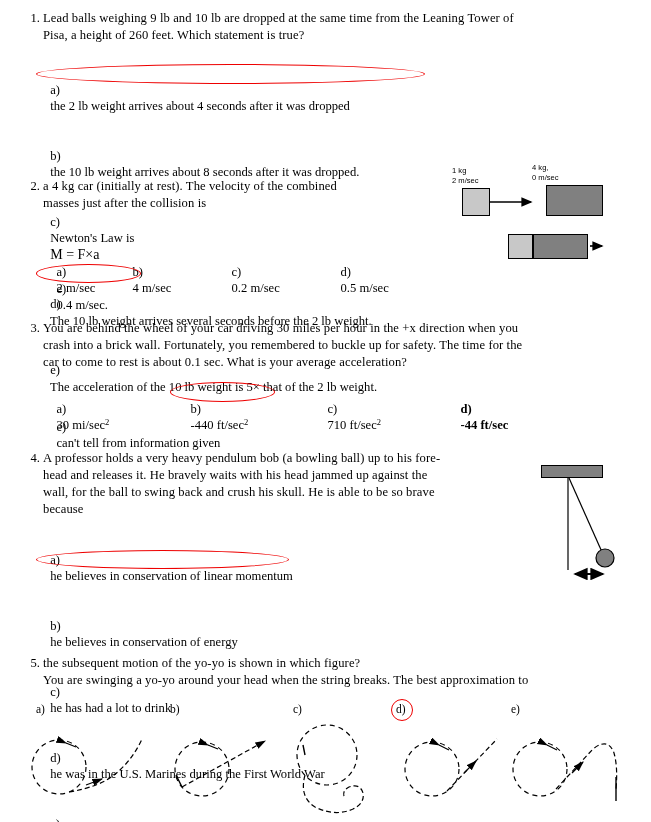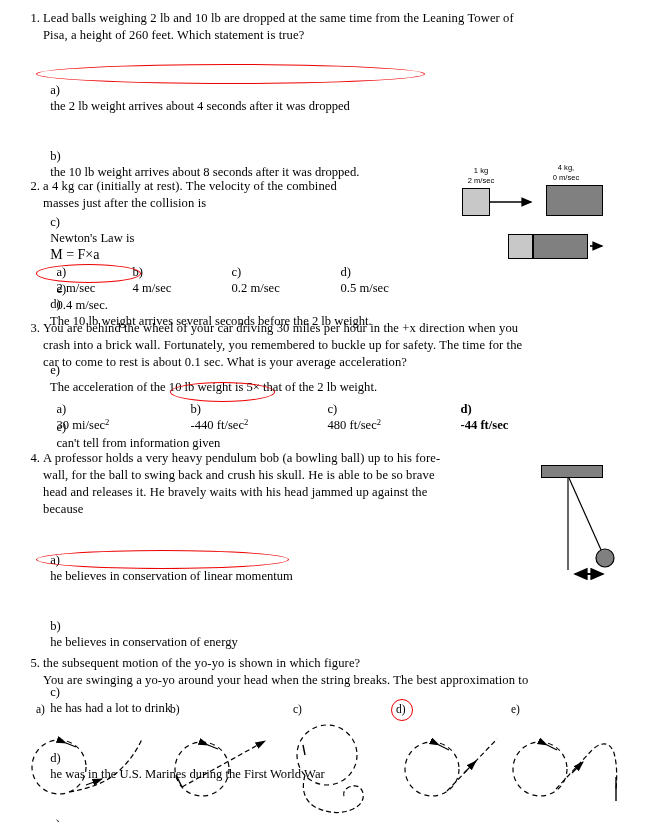--- a/index.html
+++ b/index.html
@@ -98,41 +98,41 @@
   .box {
     position: absolute;
     border: 1px solid #000000;
     box-sizing: border-box;
   }
   .lbl {
     position: absolute;
     font-family: "Liberation Sans", "DejaVu Sans", sans-serif;
     font-size: 7.6px;
     line-height: 9.5px;
-    text-align: center;
+    text-align: left;
     white-space: pre;
     color: #000;
   }
 
   .q5fig { position: absolute; }
   .q5label {
     position: absolute;
     font-size: 11.5px;
     font-family: "Liberation Serif", "DejaVu Serif", serif;
   }
 </style>
 </head>
 <body>
 
 <div class="page">
 
   <div class="q" style="top:10px;">
     <div class="q-num">1.</div>
     <div class="q-stem">
-      <div>Lead balls weighing 2 lb and 10 lb are dropped at the same time from the Leaning Tower of</div>
+      <div>Lead balls weighing 9 lb and 10 lb are dropped at the same time from the Leaning Tower of</div>
       <div>Pisa, a height of 260 feet. Which statement is true?</div>
     </div>
     <div class="opts" style="top:55px;">
       <div class="opt">
         <span>a)</span>
         <span>the 2 lb weight arrives about 4 seconds after it was dropped</span>
       </div>
       <div class="opt">
         <span>b)</span>
         <span>the 10 lb weight arrives about 8 seconds after it was dropped.</span>
@@ -225,43 +225,43 @@
         <span class="optcell" style="left:0;">
           <span>a)</span>
           <span>30 mi/sec</span><sup>2</sup>
         </span>
         <span class="optcell" style="left:134px;">
           <span>b)</span>
           <span>-440 ft/sec</span><sup>2</sup>
         </span>
         <span class="optcell" style="left:271px;">
           <span>c)</span>
-          <span>480 ft/sec</span><sup>2</sup>
+          <span>710 ft/sec</span><sup>2</sup>
         </span>
         <span class="optcell" style="left:404px;font-weight:bold;">
           <span>d)</span>
           <span>-44 ft/sec</span>
         </span>
       </div>
       <div class="optrow" style="top:18px;">
         <span class="optcell" style="left:0;">
           <span>e)</span>
           <span>can't tell from information given</span>
         </span>
       </div>
     </div>
     <div class="circled" style="left:170px; top:62px; width:105px; height:20px;"></div>
   </div>
 
   <div class="q" style="top:450px;">
     <div class="q-num">4.</div>
     <div class="q-stem">
       <div>A professor holds a very heavy pendulum bob (a bowling ball) up to his fore-</div>
+      <div>head and releases it. He bravely waits with his head jammed up against the</div>
       <div>wall, for the ball to swing back and crush his skull. He is able to be so brave</div>
-      <div>head and releases it. He bravely waits with his head jammed up against the</div>
       <div>because</div>
     </div>
     <div class="opts" style="top:85px;">
       <div class="opt">
         <span>a)</span>
         <span>he believes in conservation of linear momentum</span>
       </div>
       <div class="opt">
         <span>b)</span>
         <span>he believes in conservation of energy</span>

